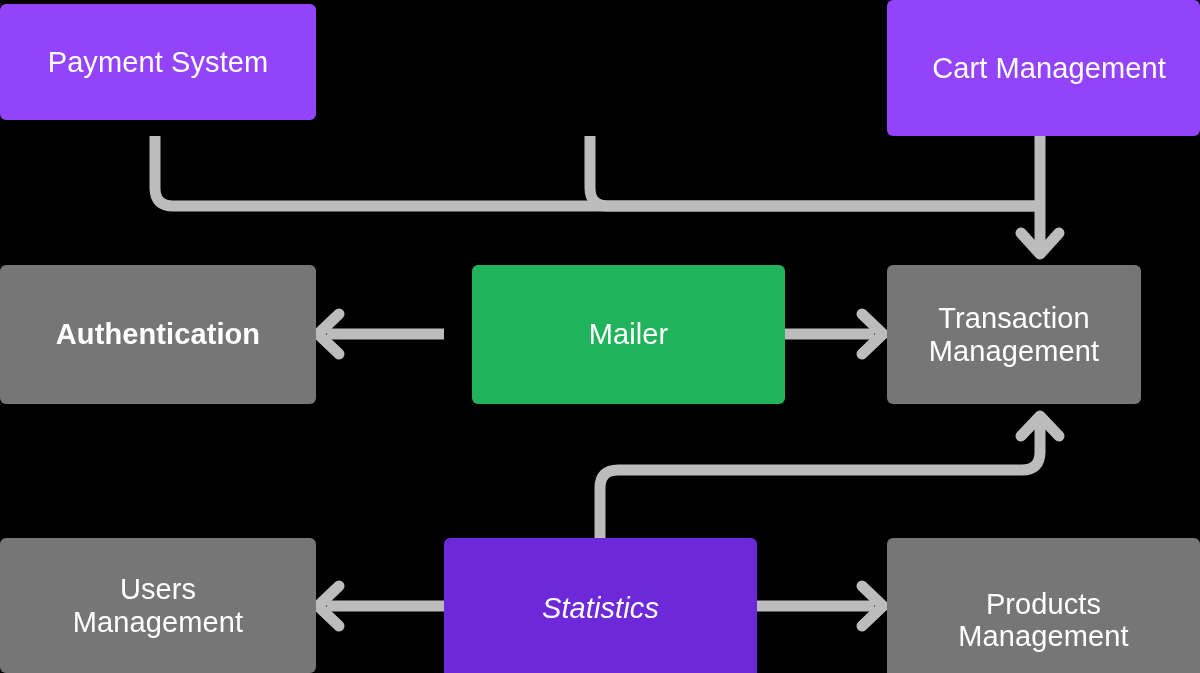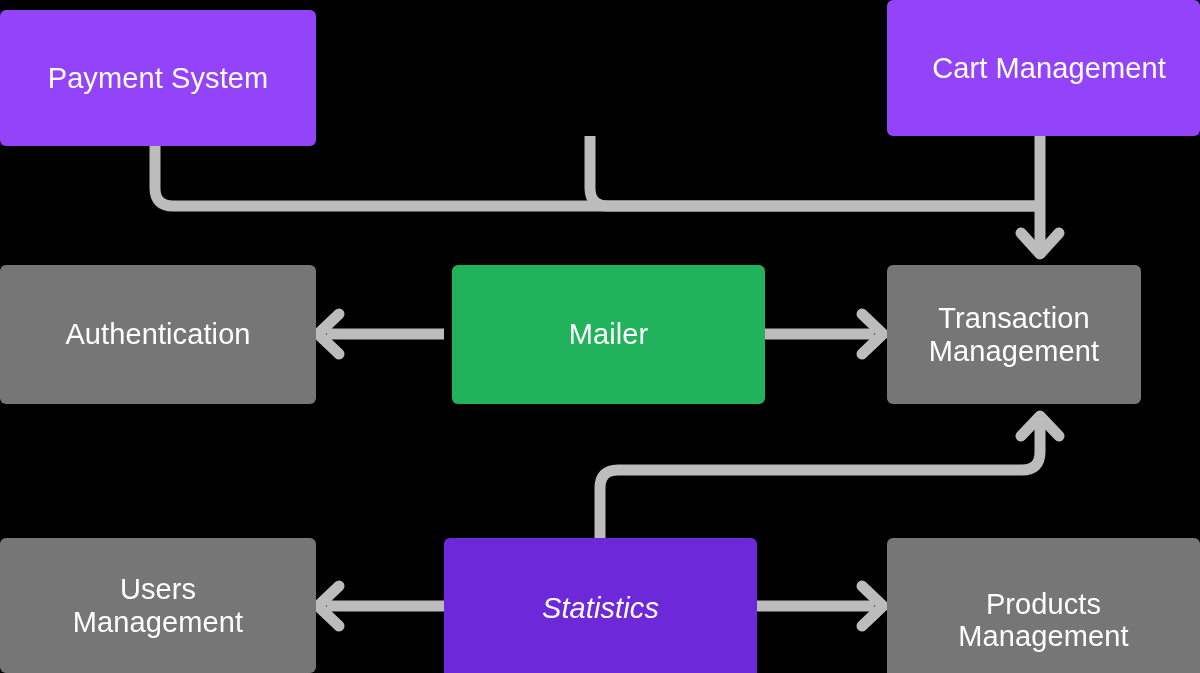--- a/index.html
+++ b/index.html
@@ -78,34 +78,34 @@
     <path class="edge-path" d="M600,538 L600,488 Q600,470 618,470 L1022,470 Q1040,470 1040,452 L1040,418" stroke="#bcbcbc" stroke-width="11"></path>
     <path class="arrow-head" d="M1021,436 L1040,416 L1059,436" stroke="#bcbcbc" stroke-width="11"></path>
 
     <path class="edge-path" d="M444,606 L327,606" stroke="#bcbcbc" stroke-width="11"></path>
     <path class="arrow-head" d="M339,586 L318,606 L339,626" stroke="#bcbcbc" stroke-width="11"></path>
 
     <path class="edge-path" d="M757,606 L874,606" stroke="#bcbcbc" stroke-width="11"></path>
     <path class="arrow-head" d="M862,586 L883,606 L862,626" stroke="#bcbcbc" stroke-width="11"></path>
   </svg>
 
-  <div class="node" style="left: 0px; top: 10px; width: 316px; height: 136px; background: rgb(147, 67, 250);">
+  <div class="node" style="left: 0px; top: 4px; width: 316px; height: 116px; background: rgb(147, 67, 250);">
     <span class="node-label">Payment System</span>
   </div>
 
 
   <div class="node" style="left: 887px; top: 0px; width: 313px; height: 136px; background: rgb(147, 67, 250); padding-left: 21px;">
     <span class="node-label">Cart Management</span>
   </div>
 
-  <div class="node" style="left: 0px; top: 265px; width: 316px; height: 139px; background: rgb(118, 118, 118);">
+  <div class="node" style="left: 0px; top: 265px; width: 316px; height: 139px; background: rgb(118, 118, 118); font-weight: bold;">
     <span class="node-label">Authentication</span>
   </div>
 
-  <div class="node" style="left: 452px; top: 265px; width: 313px; height: 139px; background: rgb(33, 179, 91); text-align: center;">
+  <div class="node" style="left: 472px; top: 265px; width: 313px; height: 139px; background: rgb(33, 179, 91); text-align: center;">
     <span class="node-label">Mailer</span>
   </div>
 
   <div class="node" style="left: 887px; top: 265px; width: 254px; height: 139px; background: rgb(118, 118, 118);">
     <span class="node-label">Transaction
 Management</span>
   </div>
 
   <div class="node" style="left: 0px; top: 538px; width: 316px; height: 135px; background: rgb(118, 118, 118); justify-content: center;">
     <span class="node-label">Users

